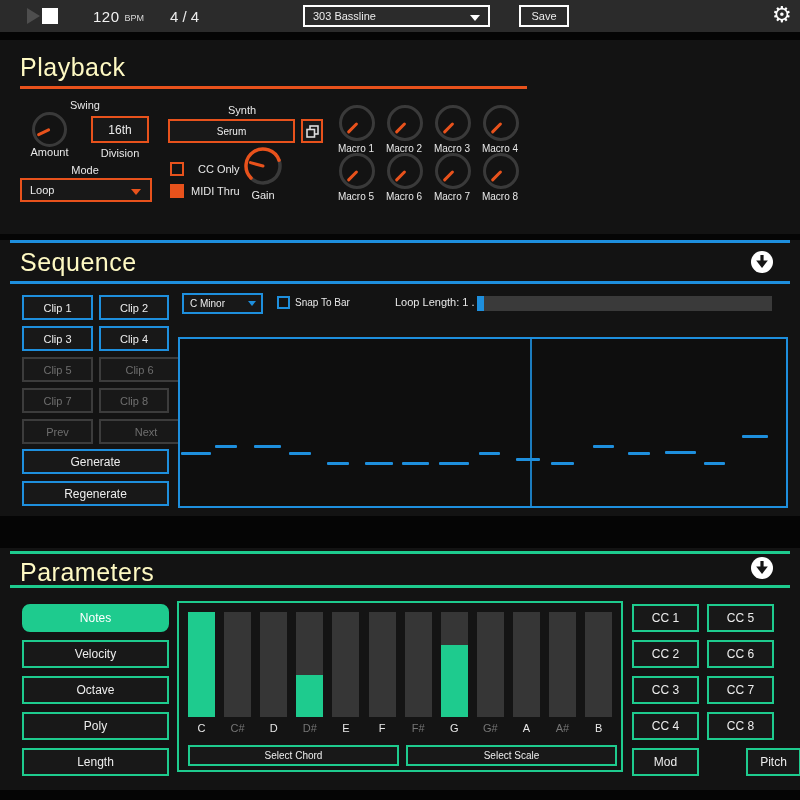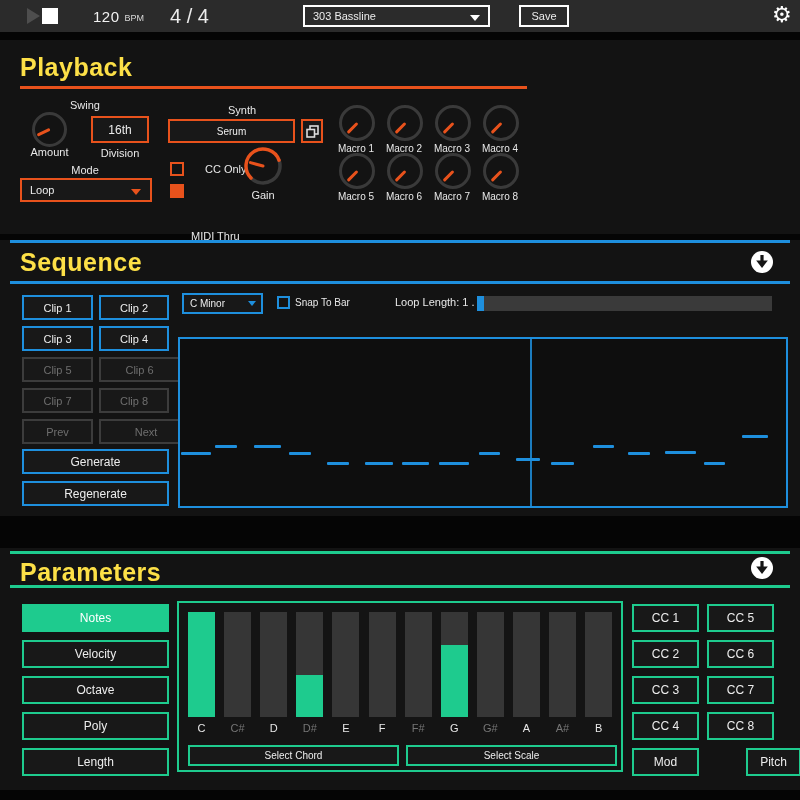--- a/index.html
+++ b/index.html
@@ -11,35 +11,35 @@
   .abs { position:absolute; }
 
   
   .topbar { position:absolute; left:0; top:0; width:800px; height:32px; background:#2b2b2b; }
   .play-tri { position:absolute; left:27px; top:8px; width:0; height:0;
     border-left:13px solid #4e4e4e; border-top:8px solid transparent; border-bottom:8px solid transparent; }
   .stop-sq { position:absolute; left:42px; top:8px; width:16px; height:16px; background:#fff; }
   .bpm-wrap { position:absolute; left:93px; top:0; height:32px; display:flex; align-items:center; gap:5px; }
   .bpm-num { font-size:15px; color:#f2f2f2; letter-spacing:0.5px; }
   .bpm-unit { font-size:9px; color:#d8d8d8; padding-top:3px; }
-  .timesig { position:absolute; left:170px; top:0; height:32px; display:flex; align-items:center; font-size:20px; }
+  .timesig { position:absolute; left:170px; top:0; height:32px; display:flex; align-items:center; font-size:15px; }
   .preset-dd { position:absolute; left:303px; top:5px; width:187px; height:22px; border:2px solid #fff;
     display:flex; align-items:center; font-size:11px; padding-left:8px; }
   .caret-w { position:absolute; right:8px; top:8px; width:0; height:0;
     border-left:5px solid transparent; border-right:5px solid transparent; border-top:6px solid #fff; }
   .save-btn { position:absolute; left:519px; top:5px; width:50px; height:22px; border:2px solid #fff;
     display:flex; align-items:center; justify-content:center; font-size:11px; }
   .gear { position:absolute; left:772px; top:2px; font-size:22px; color:#fff; }
 
   
   .section { position:absolute; left:0; width:800px; background:#131313; }
   .sec-playback { top:40px;  height:194px; }
   .sec-sequence { top:240px; height:276px; }
   .sec-params   { top:548px; height:242px; }
-  .sec-title { position:absolute; font-size:25px; color:#fde047; letter-spacing:0.5px; font-weight:700; }
+  .sec-title { position:absolute; font-size:25px; color:#fef9c3; letter-spacing:0.5px; font-weight:400; }
   .hr { position:absolute; height:3px; }
 
   
   .knob { position:absolute; border-radius:50%; border:3px solid #3a3a3a; background:transparent; }
   .needle { position:absolute; width:3px; background:#e8521c; left:50%; margin-left:-1.5px; transform-origin:50% 100%; border-radius:2px; }
   .lbl { position:absolute; font-size:11px; color:#e8e8e8; text-align:center; }
   .lbl-sm { position:absolute; font-size:10px; color:#e8e8e8; text-align:center; }
 
   
   .o-box { position:absolute; border:2px solid #e8521c; background:#181818; display:flex; align-items:center; justify-content:center; }
@@ -123,23 +123,23 @@
       </svg>
     </div>
 
     <div class="lbl" style="left:60px; top:124px; width:50px;">Mode</div>
     <div class="o-box" style="left:20px; top:138px; width:132px; height:24px; font-size:11px; justify-content:flex-start; padding-left:8px;">
       <span>Loop</span>
       <span class="o-caret"></span>
     </div>
 
     <div class="cb" style="left:170px; top:122px;"></div>
-    <div class="lbl" style="left:205px; top:123px; text-align:center;">CC Only</div>
+    <div class="lbl" style="left:198px; top:123px; text-align:center;">CC Only</div>
     <div class="cb checked" style="left:170px; top:144px;"></div>
-    <div class="lbl" style="left:191px; top:145px; text-align:left;margin-top:45px;">MIDI Thru</div>
+    <div class="lbl" style="left:191px; top:145px; text-align:left;">MIDI Thru</div>
 
     <svg class="abs" style="left:241px; top:104px;" width="44" height="44" viewBox="0 0 44 44">
       <path d="M 38 16.2 A 17 17 0 0 1 10 34" fill="none" stroke="#3a3a3a" stroke-width="3.5" stroke-linecap="round"></path>
       <path d="M 10 34 A 17 17 0 1 1 38 16.2" fill="none" stroke="#e8521c" stroke-width="3.5" stroke-linecap="round"></path>
       <line x1="22" y1="22" x2="9.4" y2="18.6" stroke="#e8521c" stroke-width="3" stroke-linecap="round"></line>
     </svg>
     <div class="lbl" style="left:241px; top:149px; width:44px;">Gain</div>
 
     <div>
       <div class="abs" style="left:332px; top:63px; width:48px; text-align:center;">
@@ -278,21 +278,21 @@
   <div class="section sec-params">
     <div class="hr" style="left:10px; top:3px; width:780px; background:#1ecb8e;"></div>
     <div class="sec-title" style="left:20px; top:10px;">Parameters</div>
     <svg class="dl-icon" style="left:751px; top:9px;" viewBox="0 0 22 22">
       <circle cx="11" cy="11" r="11" fill="#fff"></circle>
       <rect x="9.4" y="4" width="3.2" height="7" fill="#141414"></rect>
       <polygon points="5.2,9.5 16.8,9.5 11,17" fill="#141414"></polygon>
     </svg>
     <div class="hr" style="left:10px; top:37px; width:780px; background:#1ecb8e;"></div>
 
-    <div class="g-btn fill" style="left:22px; top:56px; width:147px; height:28px;">
+    <div class="g-btn fill" style="left:22px; top:56px; width:147px; height:28px;border-radius:8px;">
         <span>Notes</span>
       </div>
     <div class="g-btn" style="left:22px; top:92px; width:147px; height:28px;">
         <span>Velocity</span>
       </div>
     <div class="g-btn" style="left:22px; top:128px; width:147px; height:28px;">
         <span>Octave</span>
       </div>
     <div class="g-btn" style="left:22px; top:164px; width:147px; height:28px;">
         <span>Poly</span>

